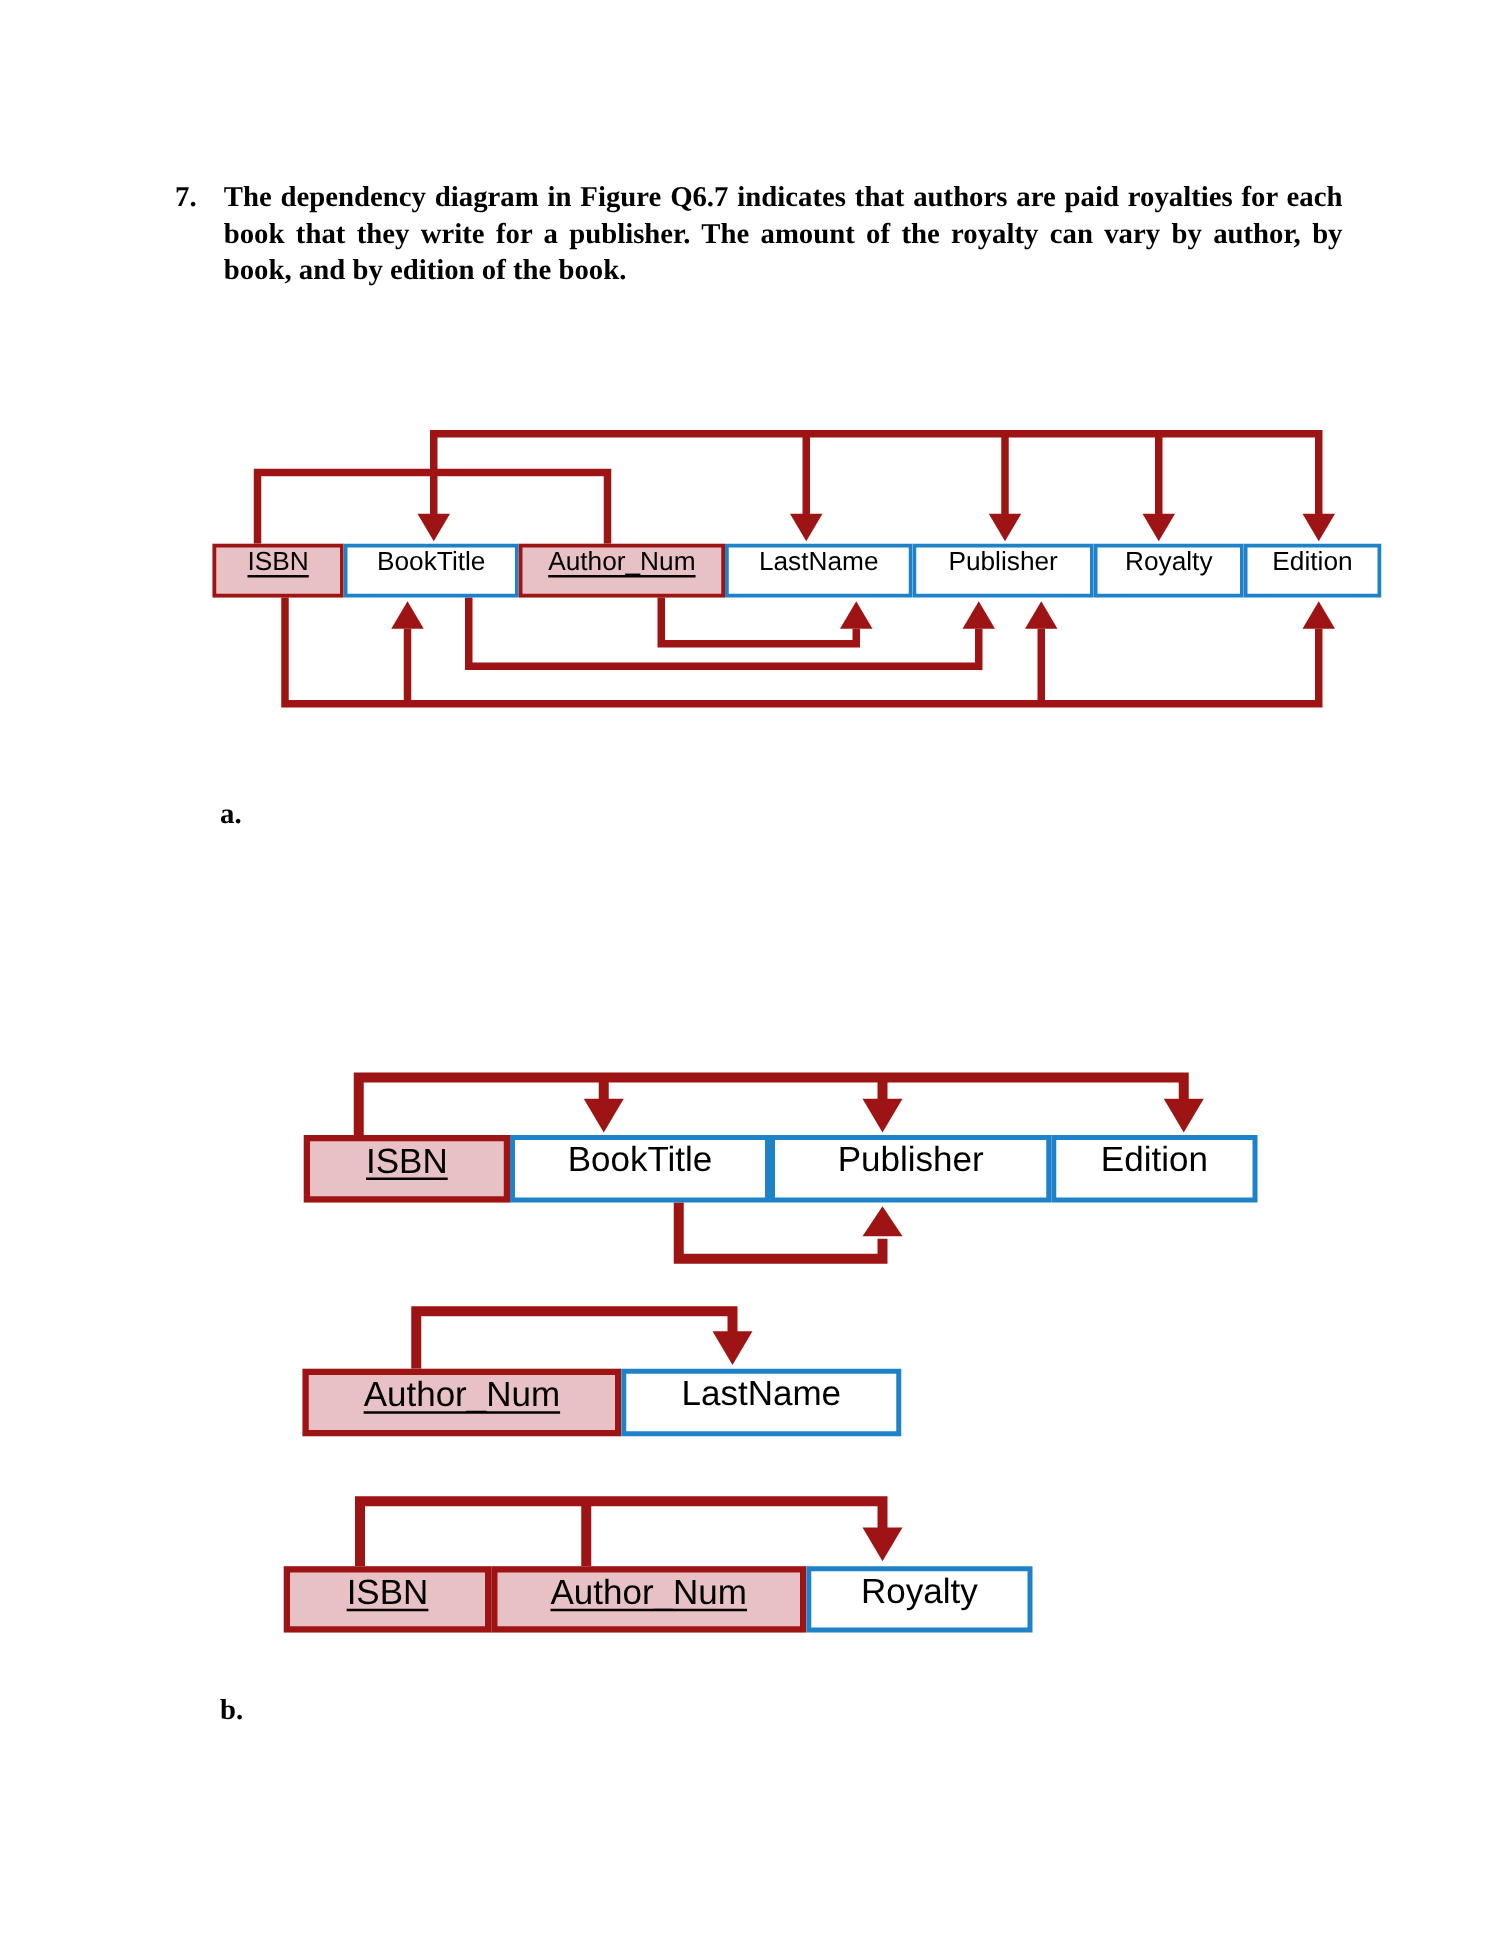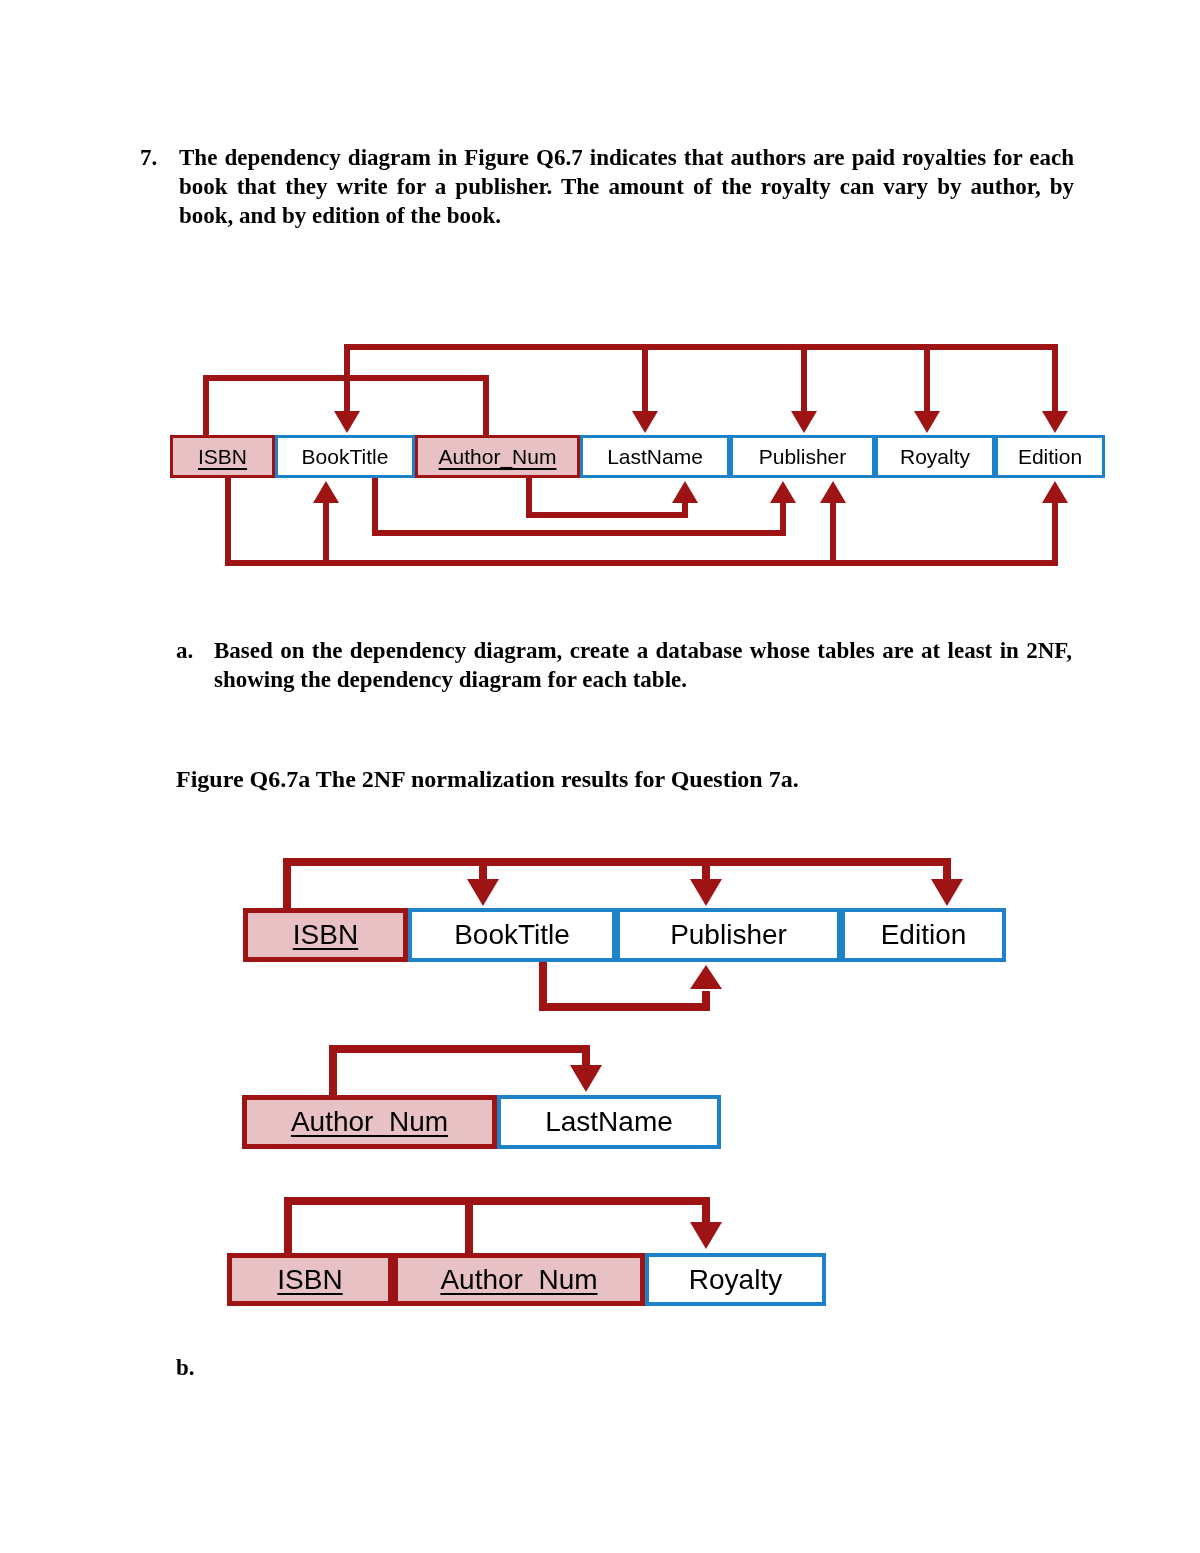--- a/index.html
+++ b/index.html
@@ -13,21 +13,21 @@
   .fig-title-sans {
     position:absolute; font-family:"Liberation Sans", sans-serif;
     font-weight:bold; font-size:27px; letter-spacing:2px; white-space:nowrap;
   }
   .fig-title-serif { position:absolute; font-weight:bold; font-size:24px; white-space:nowrap; }
 
   .diagram { position:absolute; }
   .diagram svg { position:absolute; left:0; top:0; display:block; }
   .abox {
     position:absolute; box-sizing:border-box; background:#ffffff;
-    display:flex; align-items:center; justify-content:center;
+    display:flex; align-items:flex-start; justify-content:center;
     font-family:"Liberation Sans", sans-serif; color:#000;
   }
   .d1 .abox { top:97px; height:43px; border:3px solid #1e82c8; font-size:21px; }
   .d2 .abox { border:4px solid #1e82c8; font-size:28px; }
   .abox.key { background:#e8c1c5; border-color:#9e1414; }
   .d2 .abox.key { border-width:5px; }
   .keytext { text-decoration:underline; text-decoration-thickness:2px; text-underline-offset:4px; }
 
   .dep  { stroke:#9e1414; fill:none; }
   .d1 .dep { stroke-width:6px; }
@@ -95,24 +95,22 @@
       </div>
     <div class="abox" style="left:715px; width:120px;">
       <span>Royalty</span>
       </div>
     <div class="abox" style="left:835px; width:110px;">
       <span>Edition</span>
       </div>
   </div>
 
   <div class="marker" style="left:176px; top:636px;">a.</div>
-  <div class="para" style="left:214px; top:636px; width:858px;">Based on the dependency diagram, create a database whose tables are at least in 2NF, showing the dependency diagram for each table.</div>
 
 
-  <div class="fig-title-serif" style="left:176px; top:766px;">Figure Q6.7a The 2NF normalization results for Question 7a.</div>
 
   <div class="diagram d2" style="left:230px; top:843px; width:790px; height:180px;">
     <svg width="790" height="180" viewBox="0 0 790 180">
       <g>
         <path class="dep" d="M57 65 L57 19 L717 19 L717 38"></path>
         <path class="dep" d="M253 19 L253 38"></path>
         <path class="dep" d="M476 19 L476 38"></path>
         <polygon class="head" points="237,36 269,36 253,63"></polygon>
         <polygon class="head" points="460,36 492,36 476,63"></polygon>
         <polygon class="head" points="701,36 733,36 717,63"></polygon>

